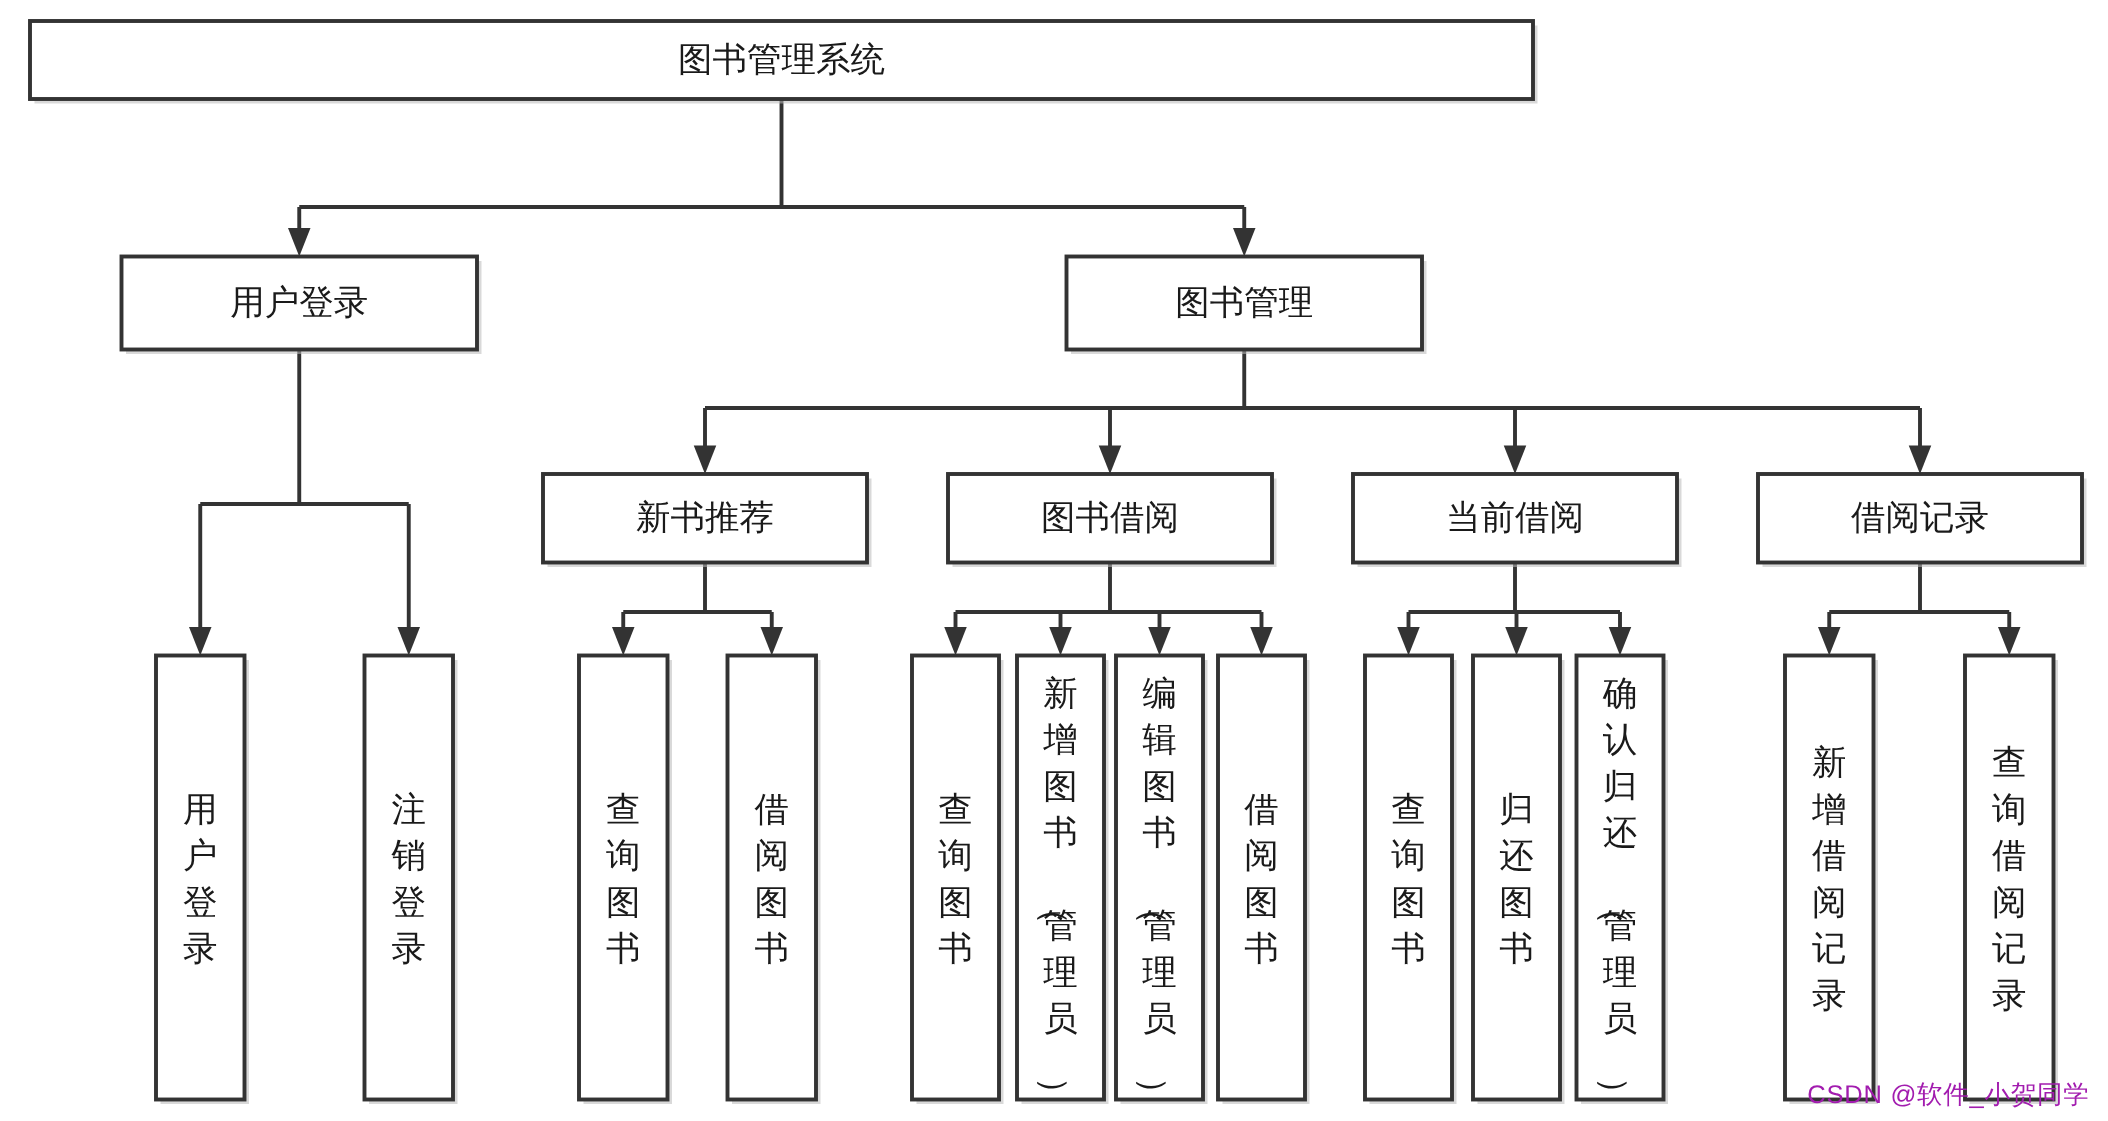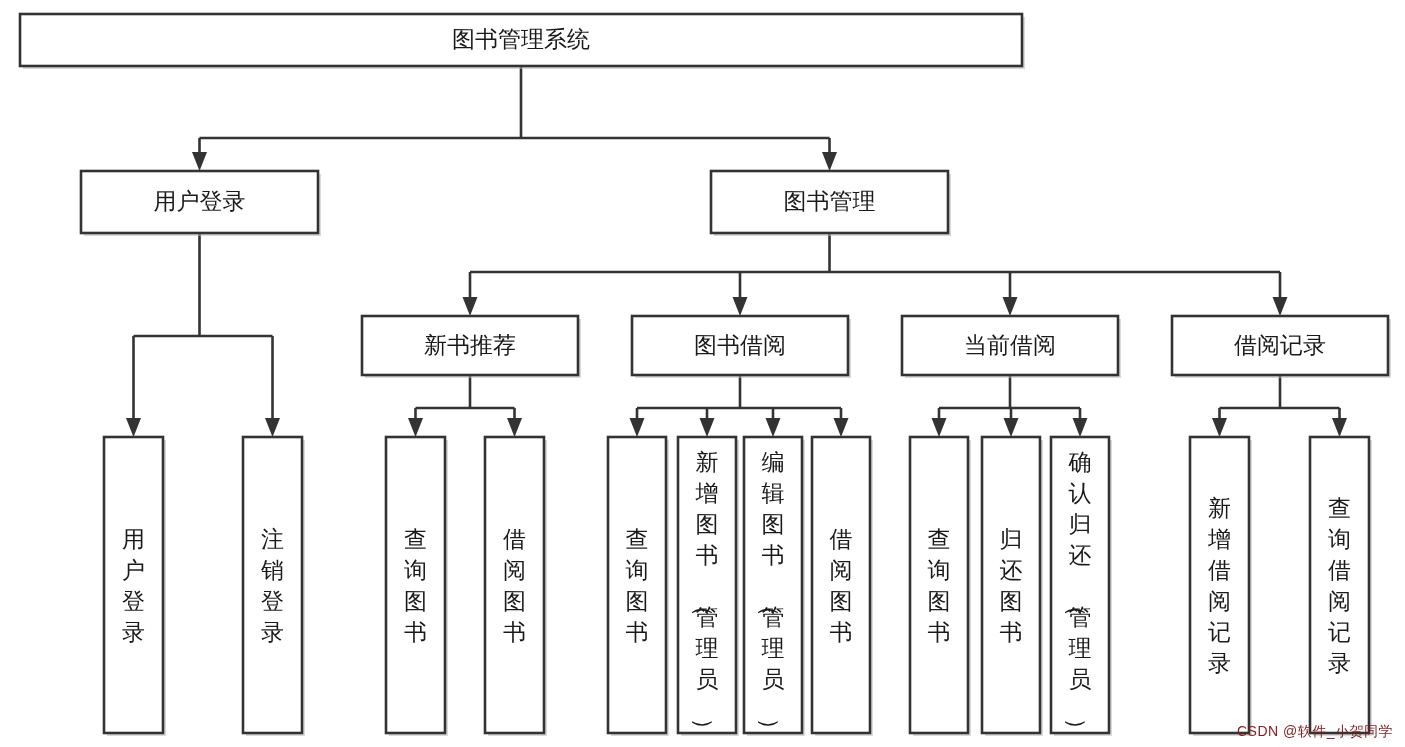--- a/index.html
+++ b/index.html
@@ -58,22 +58,22 @@
     font-family: "Liberation Sans", "DejaVu Sans", sans-serif;
     font-size: 23px;
     text-anchor: middle;
     white-space: pre;
   }
   .watermark-text {
     position: absolute;
     right: 12px;
     bottom: 6px;
     font-family: "Liberation Sans", "DejaVu Sans", sans-serif;
-    font-size: 14px;
-    color: #7f1d1d;
+    font-size: 17px;
+    color: #a21caf;
     letter-spacing: 0.5px;
     user-select: none;
     pointer-events: none;
     white-space: nowrap;
   }
 </style>
 </head>
 <body>
 
 <div id="diagram-root">

